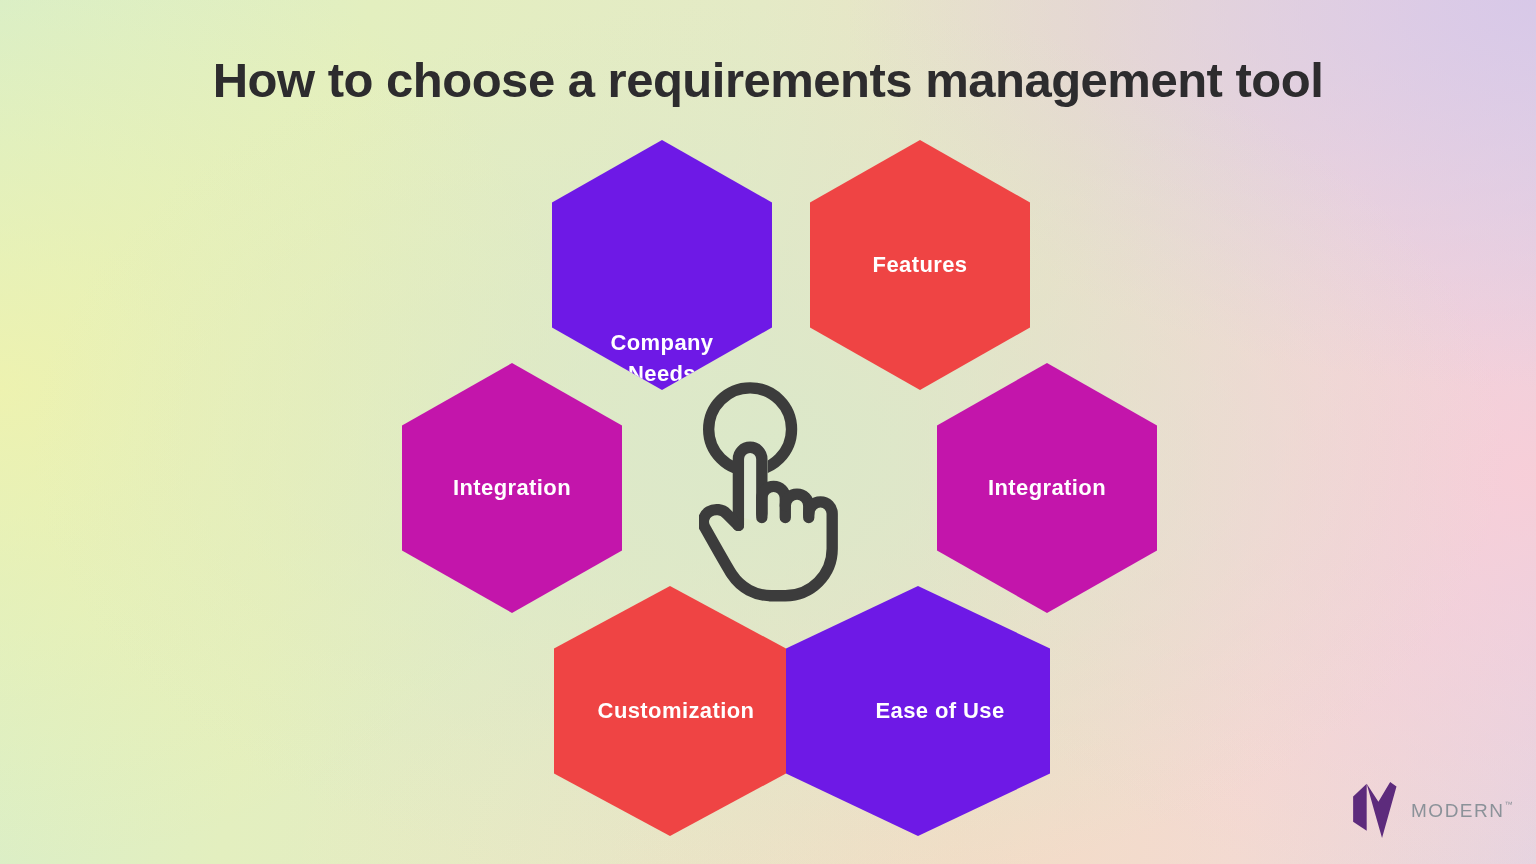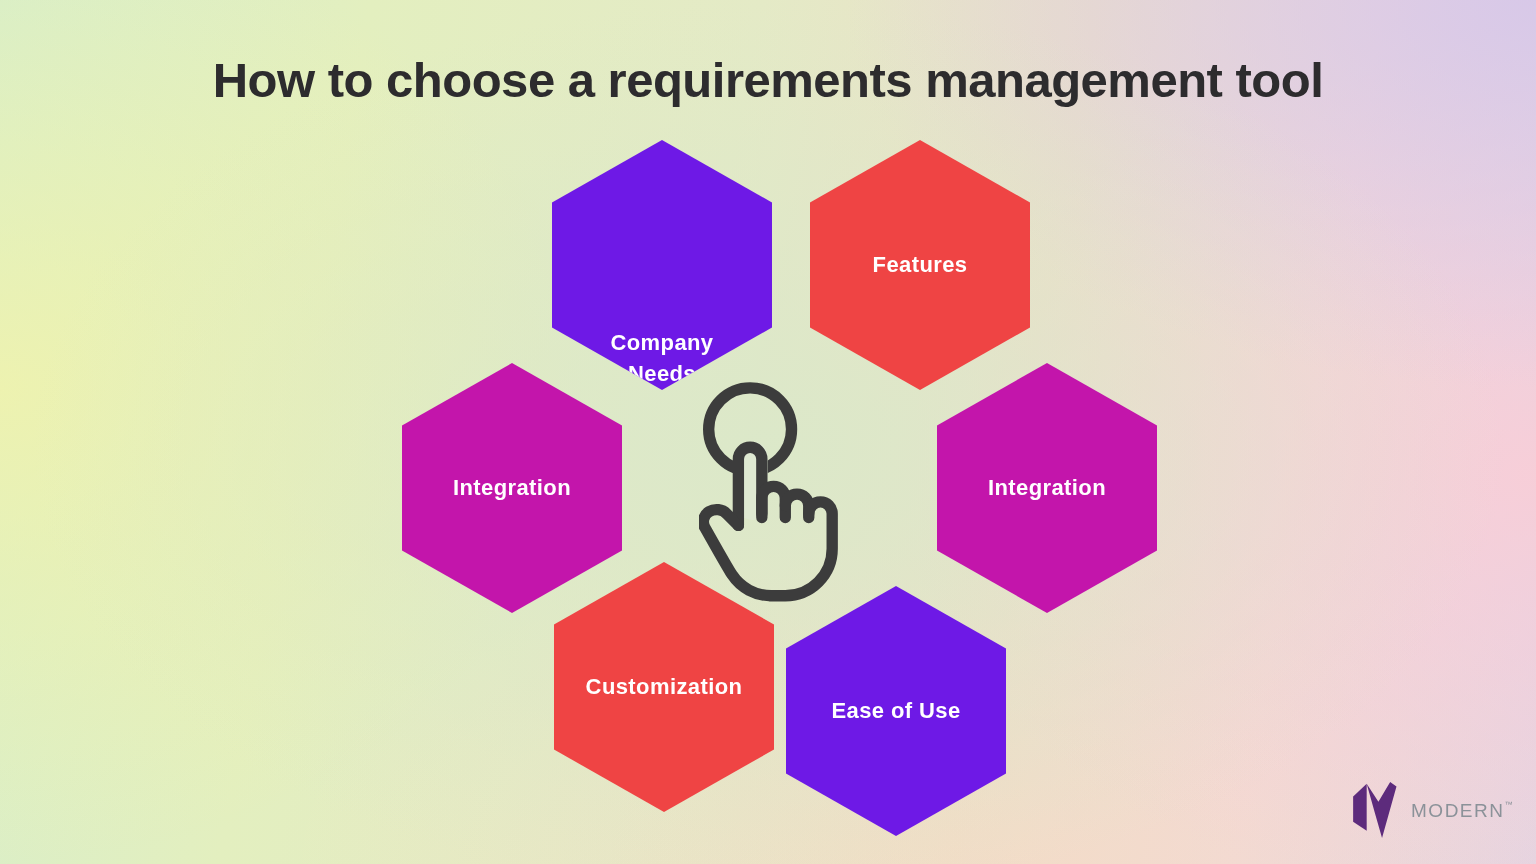--- a/index.html
+++ b/index.html
@@ -31,22 +31,22 @@
     line-height:1.4;letter-spacing:0.4px;
     max-width:165px;
   }
   .hex-purple{background:#6e19e6;}
   .hex-red{background:#ef4444;margin-left:24px;}
   .hex-magenta{background:#c315ab;}
   .pos-company-needs{left:552px;top:140px;align-items:flex-end;}
   .pos-features{left:786px;top:140px;}
   .pos-evaluation{left:402px;top:363px;}
   .pos-integration{left:898px;top:363px;margin-left:39px;}
-  .pos-customization{left:530px;top:562px;}
-  .pos-ease-of-use{left:786px;top:586px;}
+  .pos-customization{left:530px;top:586px;padding-left:12px;}
+  .pos-ease-of-use{left:786px;top:586px;padding-left:44px;}
   .tap-icon{position:absolute;left:699px;top:380px;}
   .logo{
     position:absolute;right:22px;bottom:22px;
     display:flex;align-items:center;
   }
   .logo-mark{margin-right:10px;}
   .logo-text{display:flex;flex-direction:row;}
   .logo-top{
     font-size:19px;color:#8b9299;letter-spacing:1.5px;
     font-weight:400;line-height:1;

